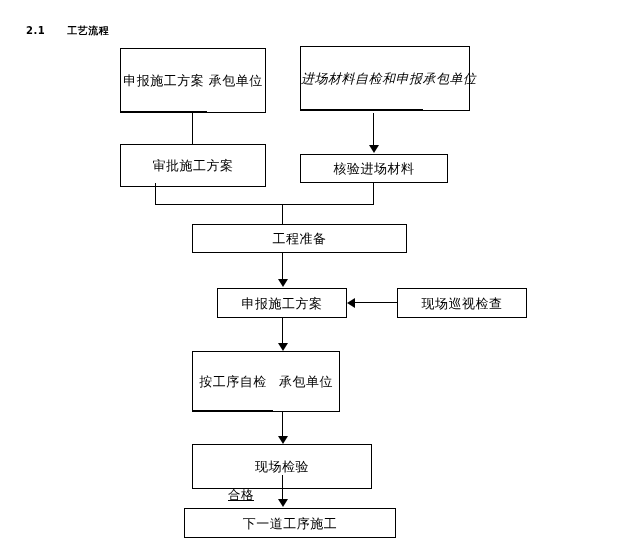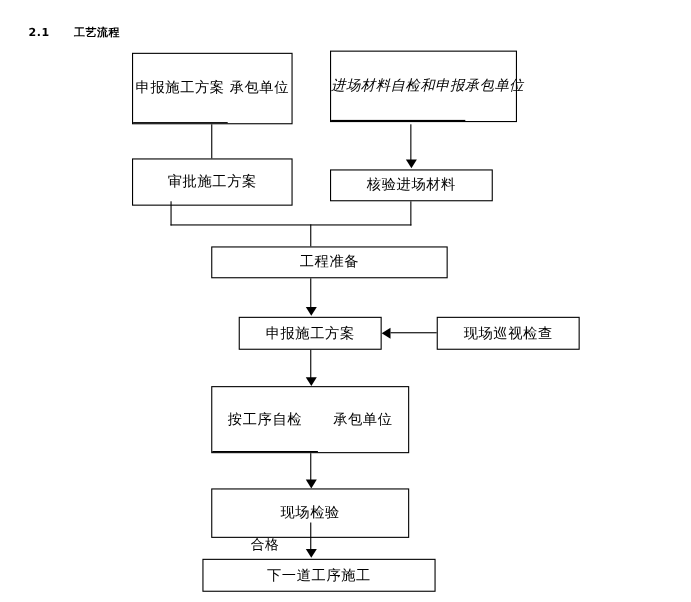--- a/index.html
+++ b/index.html
@@ -79,20 +79,21 @@
     border-bottom: 5px solid transparent;
     border-right: 8px solid #000000;
   }
 
   .edge-label {
     position: absolute;
     font-size: 12.5px;
     line-height: 1;
     letter-spacing: 0.5px;
     white-space: nowrap;
+    text-decoration: underline;
   }
 </style>
 </head>
 <body>
 
 <div id="heading">
   <span class="num">2.1</span><span>工艺流程</span>
 </div>
 
 <div id="flow">
@@ -140,21 +141,21 @@
   <div class="node" style="left:397px; top:288px; width:130px; height:30px;">
     <div class="cell">现场巡视检查</div>
   </div>
 
   <div class="hline" style="left:355px; top:302px; width:42px;"></div>
   <div class="arrow-left" style="left:347px; top:298px;"></div>
 
   <div class="vline" style="left:282px; top:318px; height:26px;"></div>
   <div class="arrow-down" style="left:278px; top:343px;"></div>
 
-  <div class="node" style="left:192px; top:351px; width:180px; height:61px;">
+  <div class="node" style="left:192px; top:351px; width:148px; height:61px;">
     <div class="cell divided">按工序自检</div>
     <div class="cell">承包单位</div>
   </div>
 
   <div class="vline" style="left:282px; top:412px; height:26px;"></div>
   <div class="arrow-down" style="left:278px; top:436px;"></div>
 
   <div class="node" style="left:192px; top:444px; width:180px; height:45px;">
     <div class="cell">现场检验</div>
   </div>

